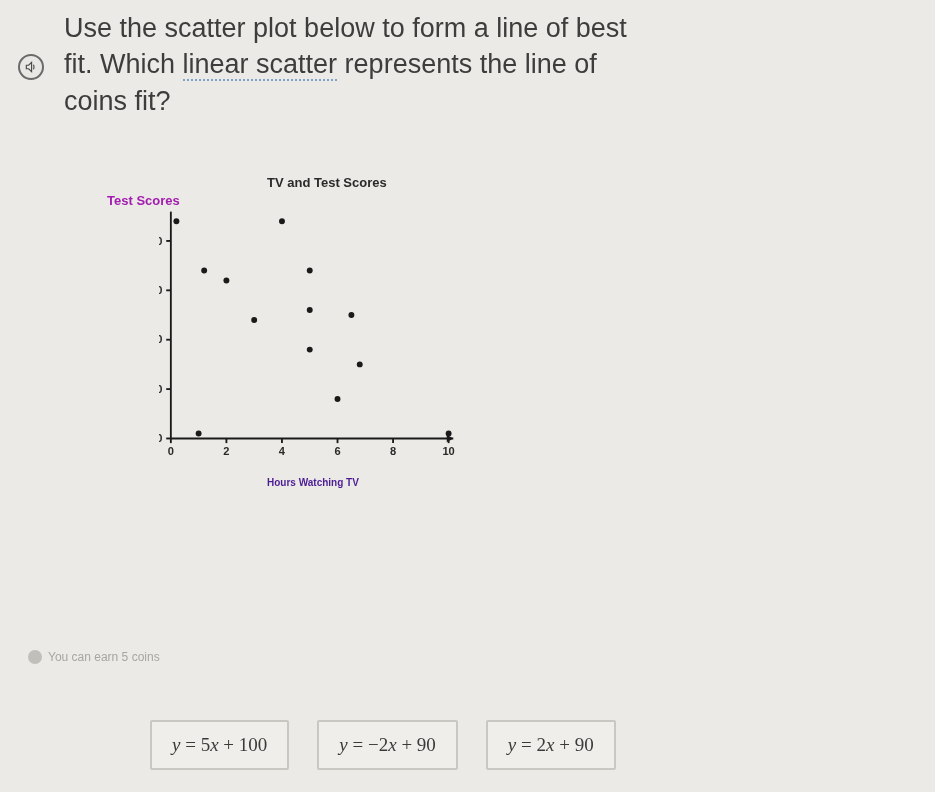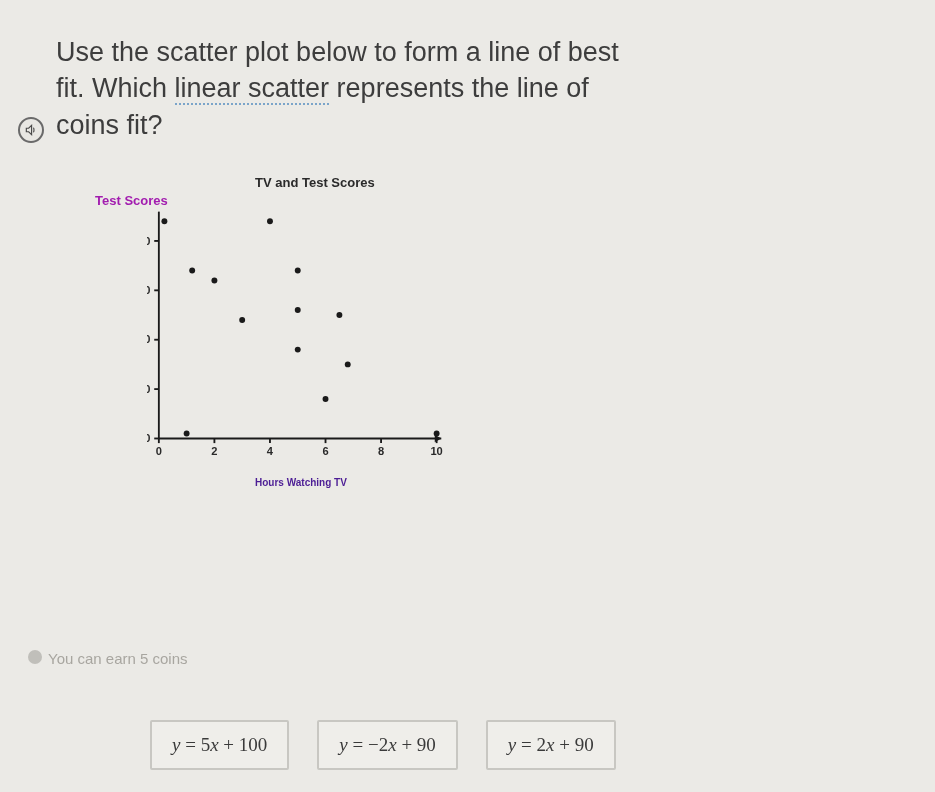--- a/index.html
+++ b/index.html
@@ -6,24 +6,23 @@
     body {
       width: 935px;
       height: 792px;
       background: #ebeae6;
       font-family: Arial, sans-serif;
       position: relative;
       overflow: hidden;
     }
     .header-row {
       display: flex;
-      align-items: flex-end;
+      align-items: center;
       padding: 10px 18px 0 18px;
-      gap: 12px;
-      margin-top: 24px;
+      gap: 20px;
     }
     .audio-icon {
       width: 26px;
       height: 26px;
       border: 2px solid #6a6a6a;
       border-radius: 50%;
       display: flex;
       align-items: center;
       justify-content: center;
       flex-shrink: 0;
@@ -33,21 +32,21 @@
     .audio-icon svg { width: 14px; height: 14px; }
     .question-text {
       font-size: 27px;
       color: #3d3d3d;
       line-height: 1.35;
       font-weight: 400;
     }
     .underline { border-bottom: 2px dotted #7aa4c9; }
     .chart-area {
       position: absolute;
-      left: 85px;
+      left: 97px;
       top: 175px;
       width: 400px;
       height: 330px;
       text-decoration: underline;
     }
     .chart-title {
       position: absolute;
       left: 170px;
       top: 0;
       font-size: 13px;
@@ -87,21 +86,21 @@
     }
     .point { fill: #1a1a1a; }
     .hint-row {
       position: absolute;
       left: 28px;
       top: 650px;
       display: flex;
       align-items: flex-start;
       gap: 6px;
       color: #a8a6a0;
-      font-size: 15px;
+      font-size: 12px;
     }
     .coin-dot {
       width: 14px;
       height: 14px;
       border-radius: 50%;
       background: #c0bfba;
     }
     .answers {
       position: absolute;
       left: 150px;

